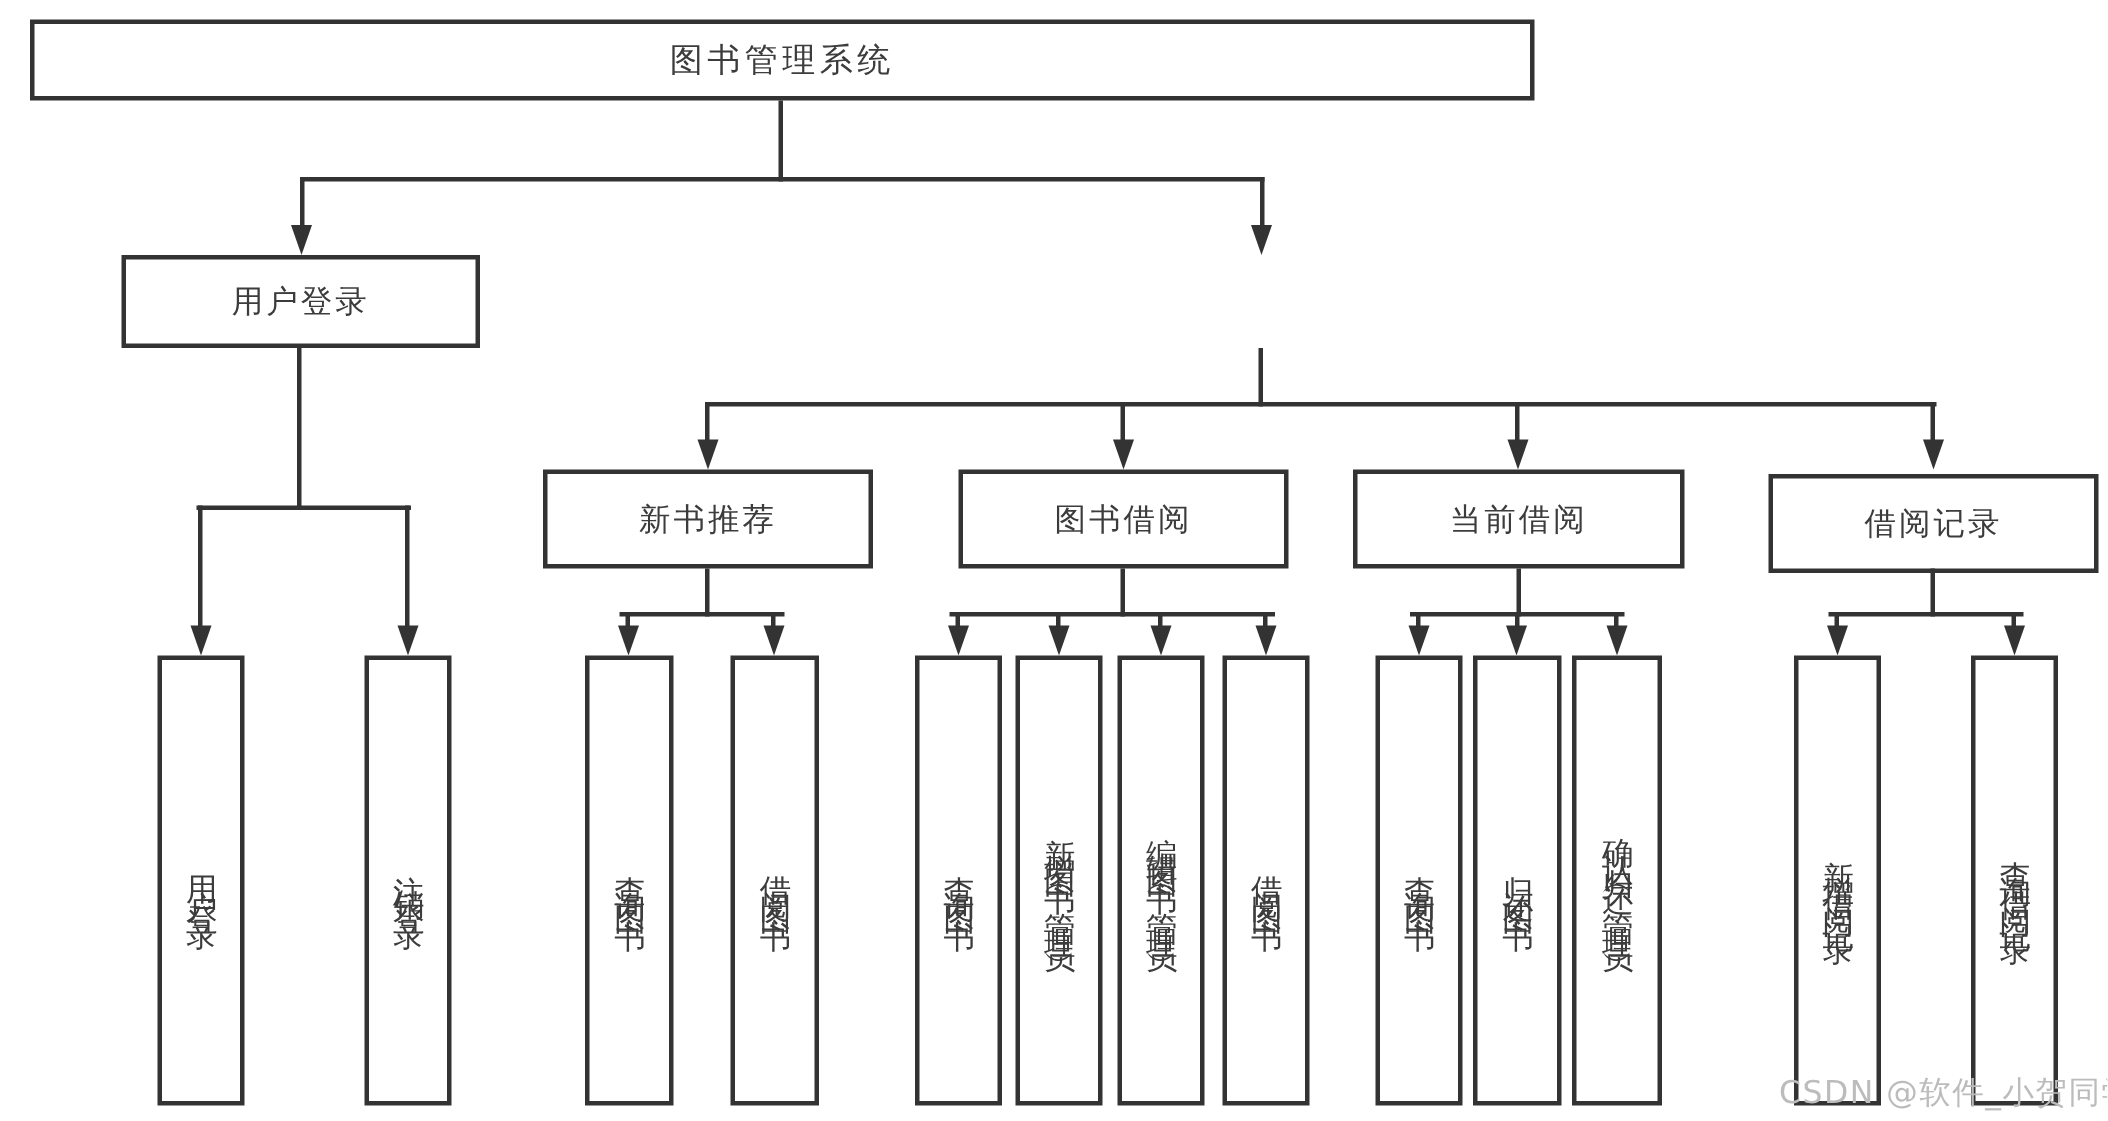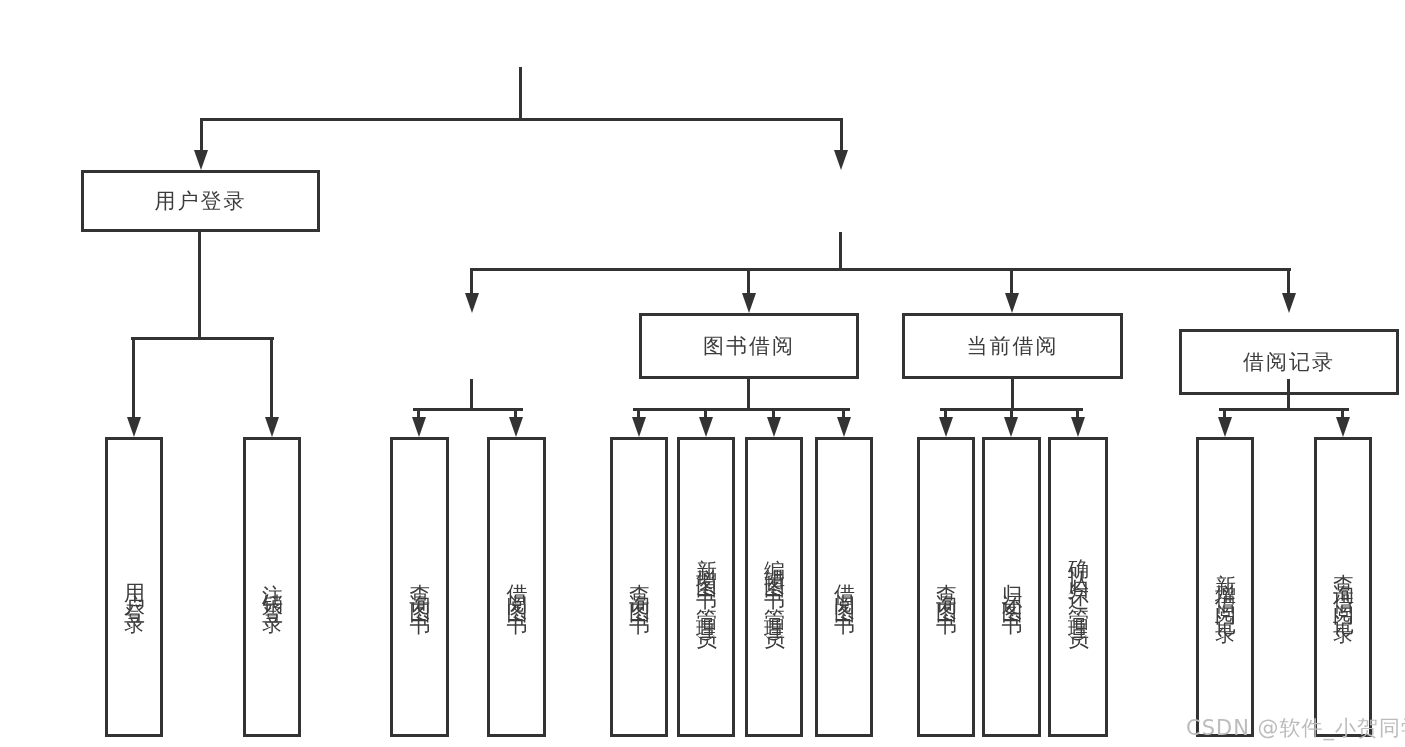--- a/index.html
+++ b/index.html
@@ -32,20 +32,21 @@
     position:absolute; left:1186px; top:714px;
     font-size:21px; color:#bcbcbc; letter-spacing:1px;
     white-space:nowrap; z-index:5;
   }
 </style>
 </head>
 <body>
 
 <div class="canvas">
 
+  <div class="box hbox root-box" style="left:20px;top:13px;width:1003px;height:54px">图书管理系统</div>
 
   <div class="ln" style="left:519px;top:67px;width:3px;height:54px"></div>
   <div class="ln" style="left:200px;top:118px;width:643px;height:3px"></div>
   <div class="ln" style="left:200px;top:118px;width:3px;height:36px"></div>
   <div class="ah" style="left:194px;top:150px"></div>
   <div class="ln" style="left:840px;top:118px;width:3px;height:36px"></div>
   <div class="ah" style="left:834px;top:150px"></div>
 
   <div class="box hbox" style="left:81px;top:170px;width:239px;height:62px">用户登录</div>
 
@@ -60,23 +61,24 @@
   <div class="ln" style="left:470px;top:268px;width:821px;height:3px"></div>
   <div class="ln" style="left:470px;top:268px;width:3px;height:29px"></div>
   <div class="ah" style="left:465px;top:293px"></div>
   <div class="ln" style="left:747px;top:268px;width:3px;height:29px"></div>
   <div class="ah" style="left:742px;top:293px"></div>
   <div class="ln" style="left:1010px;top:268px;width:3px;height:29px"></div>
   <div class="ah" style="left:1005px;top:293px"></div>
   <div class="ln" style="left:1287px;top:268px;width:3px;height:29px"></div>
   <div class="ah" style="left:1282px;top:293px"></div>
 
+  <div class="box hbox" style="left:362px;top:313px;width:220px;height:66px">新书推荐</div>
   <div class="box hbox" style="left:902px;top:313px;width:221px;height:66px">当前借阅</div>
   <div class="box hbox" style="left:639px;top:313px;width:220px;height:66px">图书借阅</div>
-  <div class="box hbox" style="left:1179px;top:329px;width:220px;height:66px">借阅记录</div>
+  <div class="box hbox" style="left:1179px;top:316px;width:220px;height:66px">借阅记录</div>
 
   <div class="ln" style="left:470px;top:379px;width:3px;height:32px"></div>
   <div class="ln" style="left:413px;top:408px;width:110px;height:3px"></div>
   <div class="ln" style="left:417px;top:408px;width:3px;height:13px"></div>
   <div class="ah" style="left:412px;top:417px"></div>
   <div class="ln" style="left:514px;top:408px;width:3px;height:13px"></div>
   <div class="ah" style="left:509px;top:417px"></div>
 
   <div class="ln" style="left:747px;top:379px;width:3px;height:32px"></div>
   <div class="ln" style="left:633px;top:408px;width:217px;height:3px"></div>

